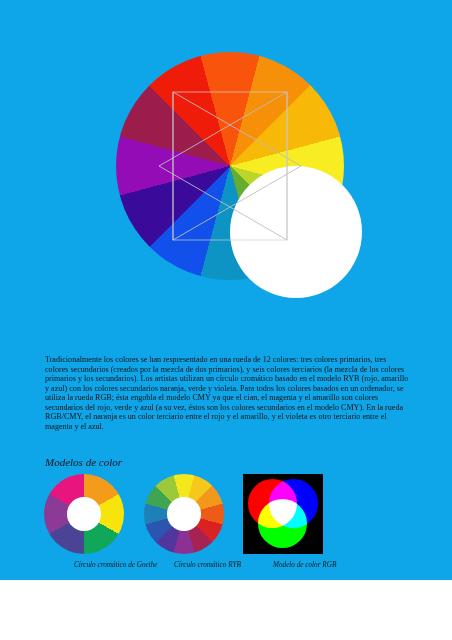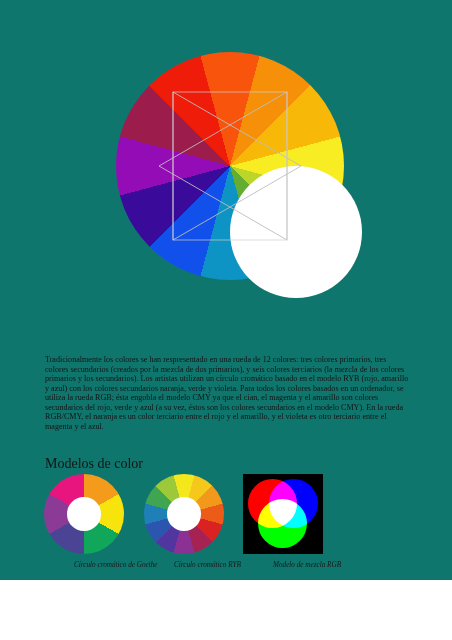--- a/index.html
+++ b/index.html
@@ -14,21 +14,21 @@
     font-family: "Liberation Serif", "DejaVu Serif", serif;
     color: #1a1a1a;
     position: relative;
   }
 
   .page {
     position: absolute;
     left: 0; top: 0;
     width: 452px;
     height: 580px;
-    background: #0f766e;
+    background: #0ea5e9;
   }
 
   
   .main-wheel-wrap {
     position: absolute;
     left: 112px;
     top: 42px;
     width: 236px;
     height: 288px;
   }
@@ -73,22 +73,23 @@
     line-height: 9.55px;
     text-align: left;
     color: #141414;
   }
 
   
   .section-heading {
     position: absolute;
     left: 45px;
     top: 456px;
-    font-size: 14px;
+    font-size: 11px;
     color: #141414;
+    font-style: italic;
   }
 
   
   .models-row {
     position: absolute;
     left: 40px;
     top: 474px;
     width: 380px;
     height: 115px;
   }
@@ -230,18 +231,18 @@
     </div>
 
     <div class="model m-rgb">
       <div class="art">
         <div class="rgb-box">
           <div class="rgb-circle rgb-r"></div>
           <div class="rgb-circle rgb-b"></div>
           <div class="rgb-circle rgb-g"></div>
         </div>
       </div>
-      <div class="cap">Modelo de mezcla RGB</div>
+      <div class="cap">Modelo de color RGB</div>
     </div>
 
 
   </div>
 </div>
 
 </body></html>

